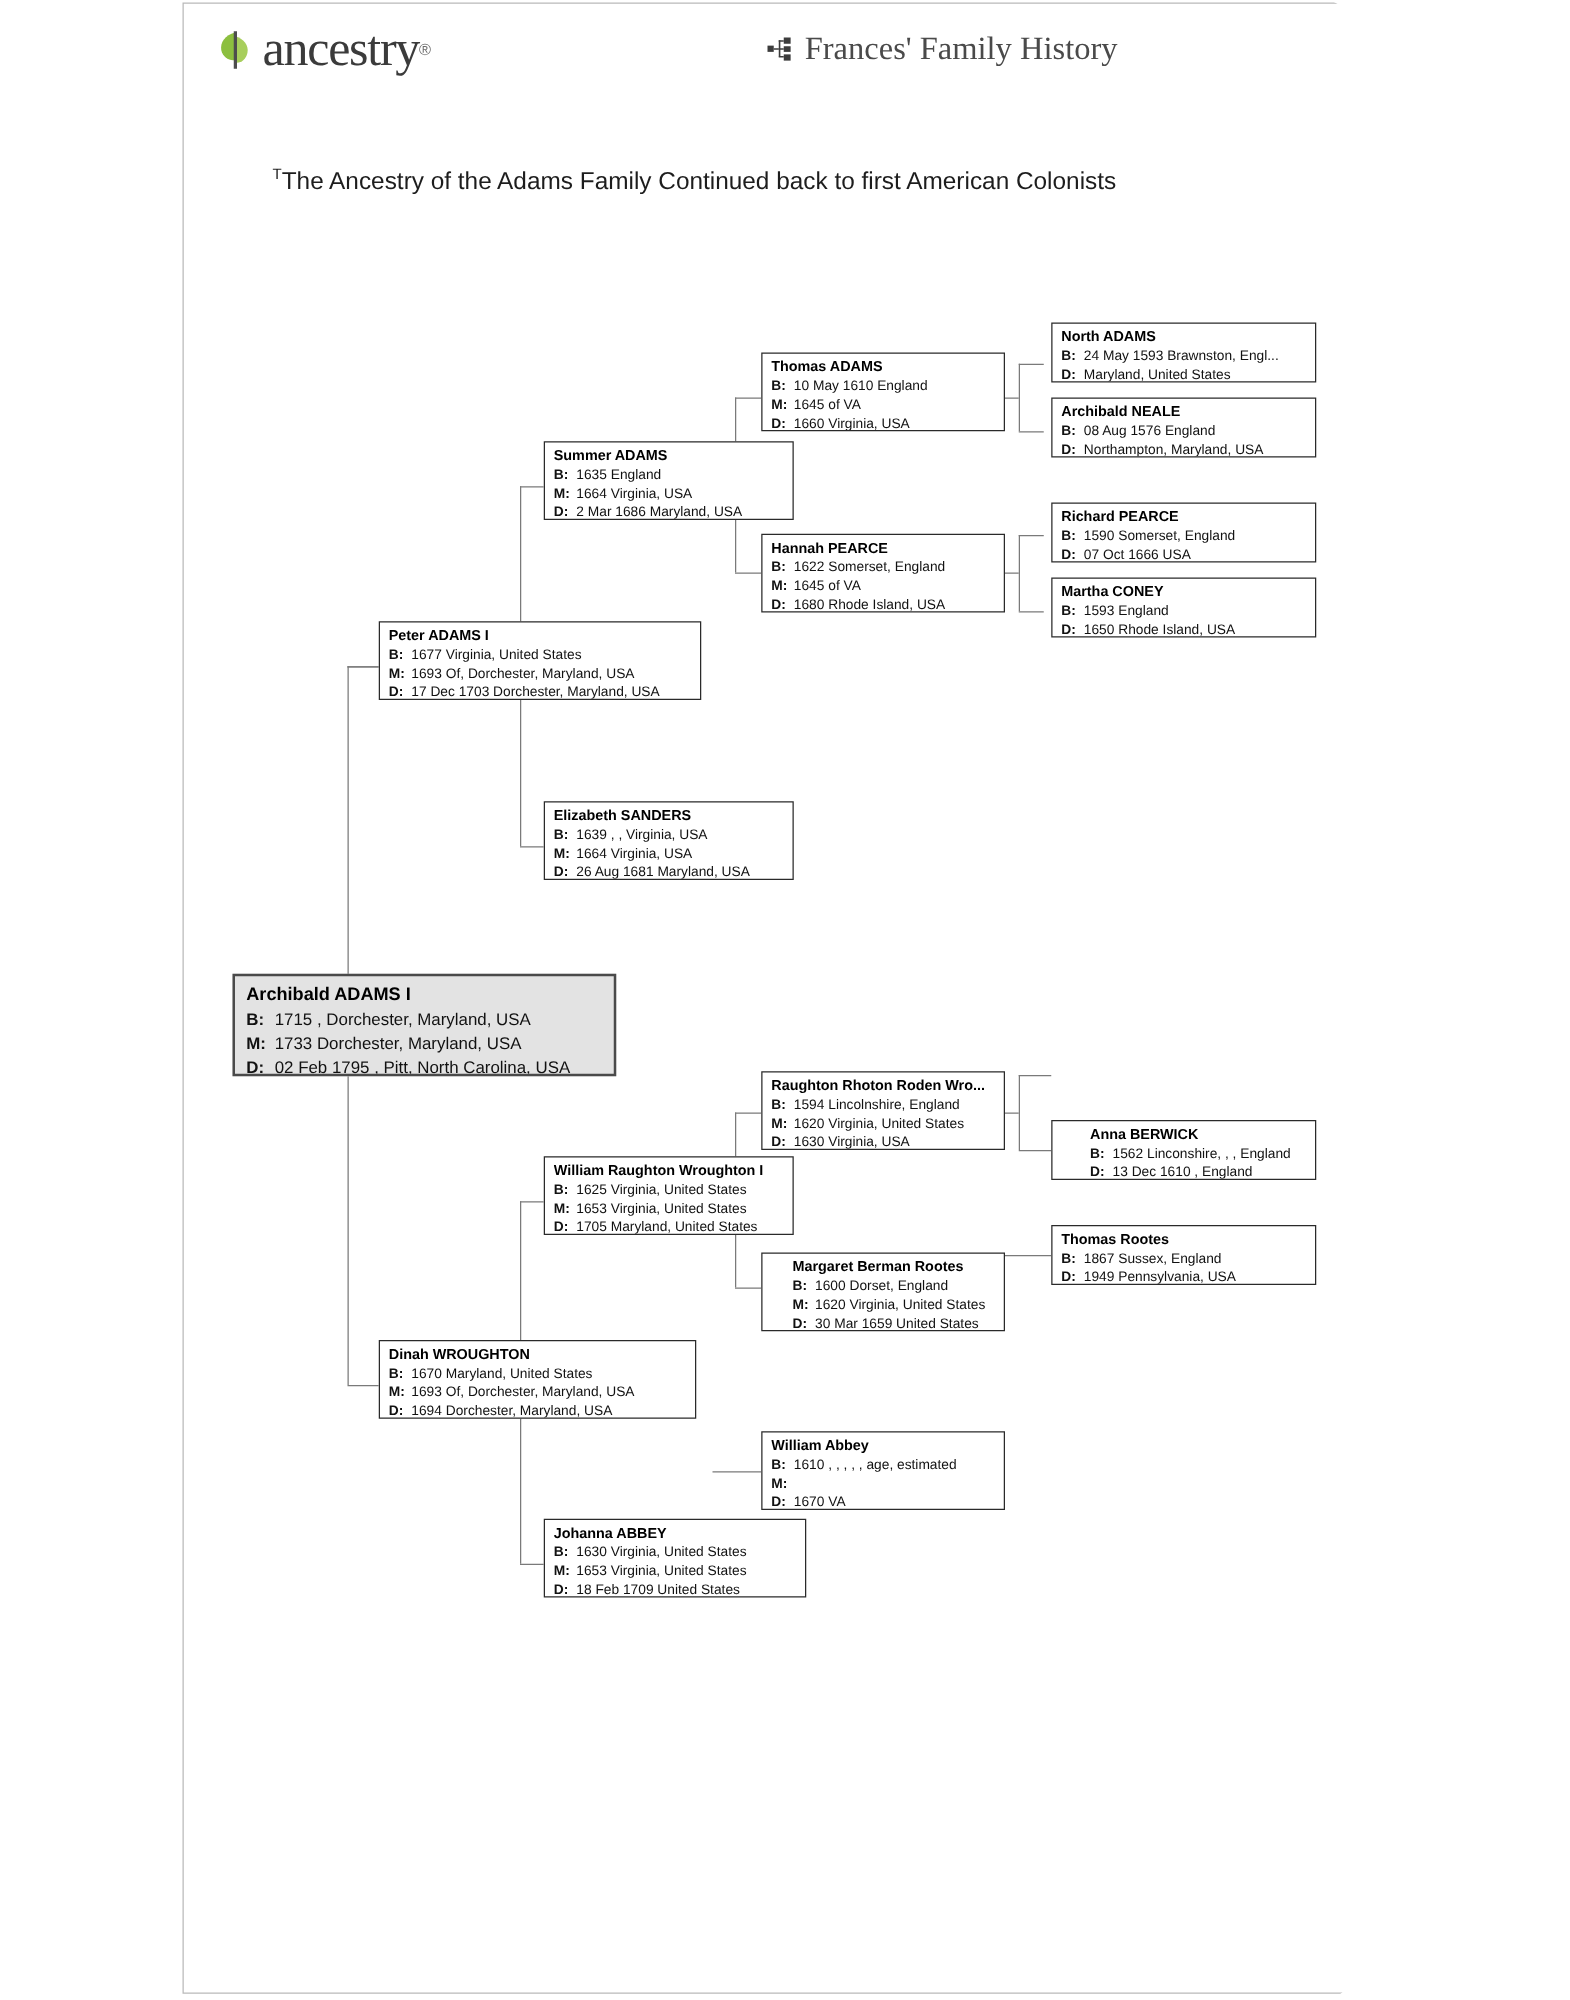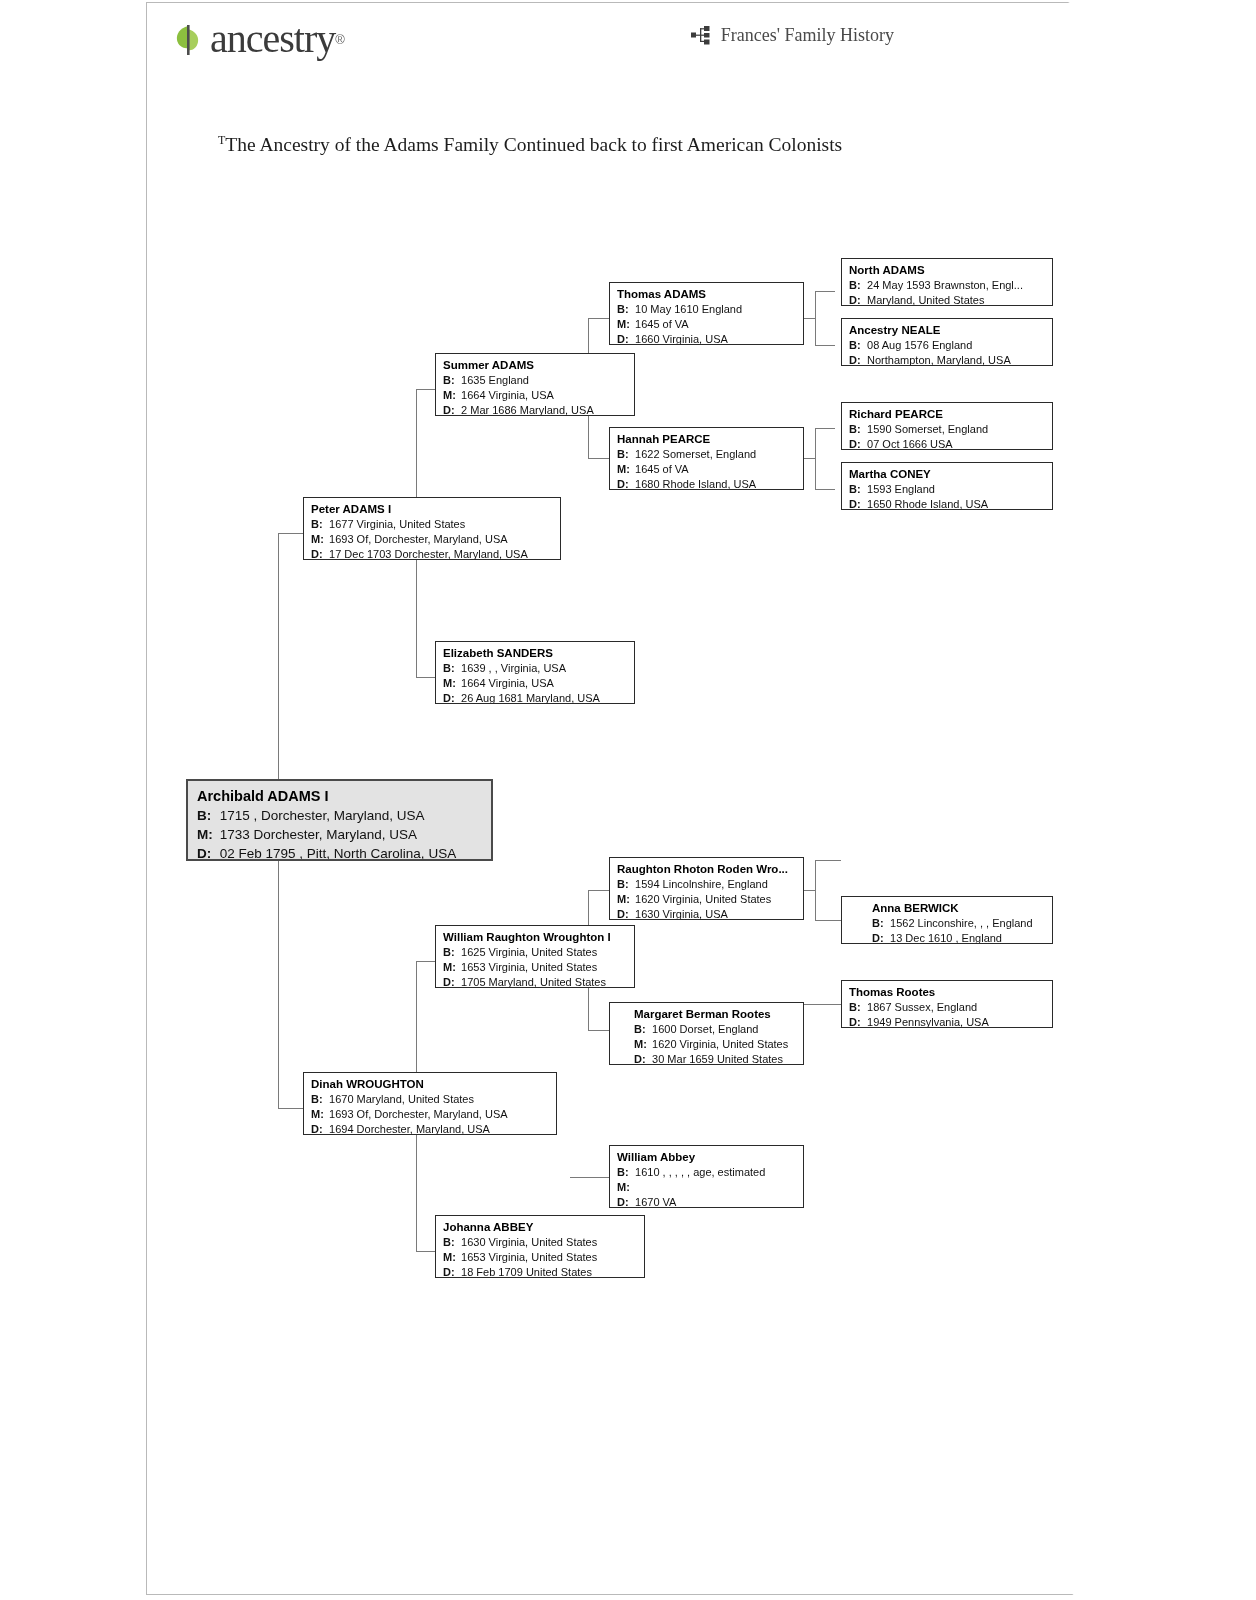--- a/index.html
+++ b/index.html
@@ -64,30 +64,30 @@
     position: absolute;
     right: 186px;
     top: 24px;
     display: flex;
     align-items: center;
     gap: 9px;
   }
   .tree-glyph { width: 22px; height: 22px; }
   .doc-title-right .txt {
     font-family: "Liberation Serif", serif;
-    font-size: 18px;
+    font-size: 26px;
     color: #4a4a4a;
     white-space: nowrap;
   }
 
   .chart-title {
     position: absolute;
     left: 218px;
     top: 134px;
-    font-family: Liberation Serif, serif;
+    font-family: Liberation Sans, sans-serif;
     font-size: 19.5px;
     color: #1d1d1d;
     white-space: nowrap;
   }
   .chart-title sup {
     font-size: 12px;
     vertical-align: super;
     line-height: 0;
   }
 
@@ -202,21 +202,21 @@
   <div class="ln v" style="left:278px; top:533px; height:290px;"></div>
   <div class="ln h" style="left:278px; top:823px; width:12px;"></div>
 
   <div class="pbox" style="left:841px; top:258px; width:212px; height:48px;">
     <div class="pname">North ADAMS</div>
     <div class="prow"><b>B:</b> <span>24 May 1593 Brawnston, Engl...</span></div>
     <div class="prow"><b>D:</b> <span>Maryland, United States</span></div>
   </div>
 
   <div class="pbox" style="left:841px; top:318px; width:212px; height:48px;">
-    <div class="pname">Ancestry NEALE</div>
+    <div class="pname">Archibald NEALE</div>
     <div class="prow"><b>B:</b> <span>08 Aug 1576 England</span></div>
     <div class="prow"><b>D:</b> <span>Northampton, Maryland, USA</span></div>
   </div>
 
   <div class="pbox" style="left:841px; top:402px; width:212px; height:48px;">
     <div class="pname">Richard PEARCE</div>
     <div class="prow"><b>B:</b> <span>1590 Somerset, England</span></div>
     <div class="prow"><b>D:</b> <span>07 Oct 1666 USA</span></div>
   </div>
 

